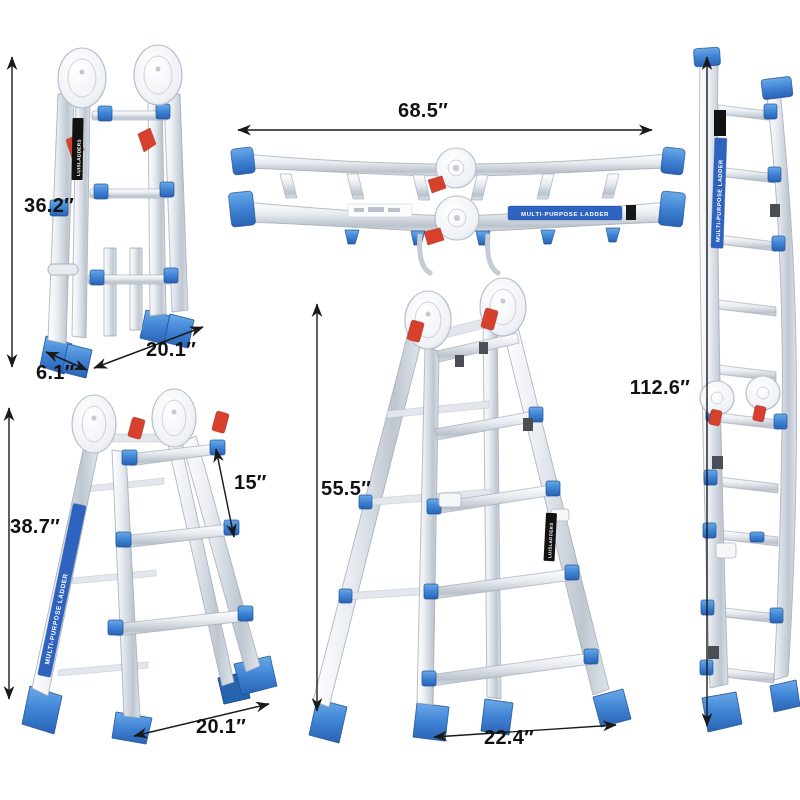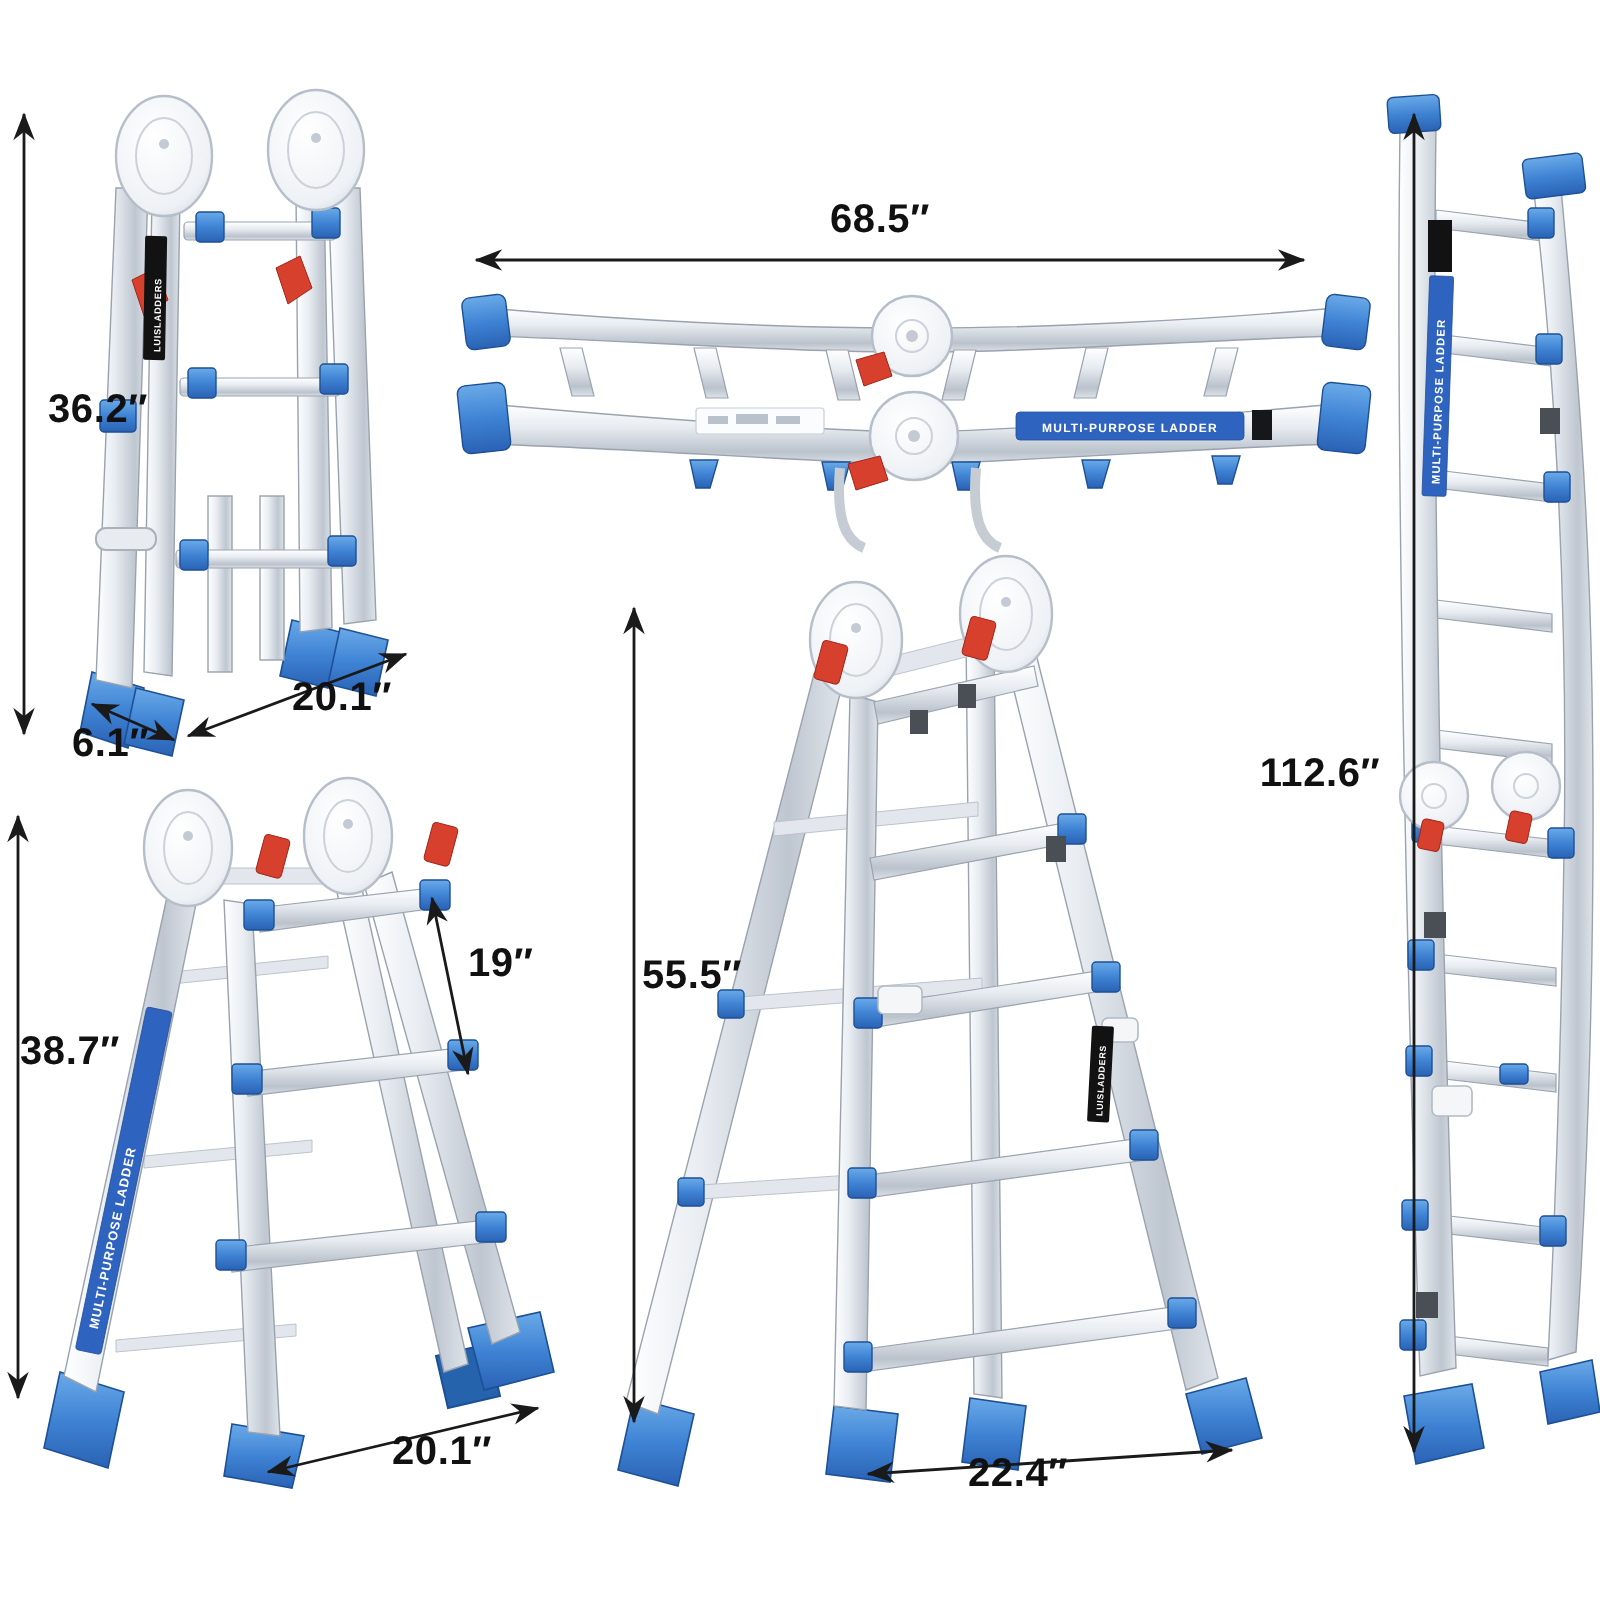--- a/index.html
+++ b/index.html
@@ -319,20 +319,20 @@
     <line class="dimline" x1="9" y1="408" x2="9" y2="699" marker-start="url(#arw)" marker-end="url(#arw)"></line>
     <line class="dimline" x1="216" y1="449" x2="234" y2="537" marker-start="url(#arw)" marker-end="url(#arw)"></line>
     <line class="dimline" x1="134" y1="736" x2="269" y2="704" marker-start="url(#arw)" marker-end="url(#arw)"></line>
     <line class="dimline" x1="317" y1="304" x2="317" y2="711" marker-start="url(#arw)" marker-end="url(#arw)"></line>
     <line class="dimline" x1="434" y1="737" x2="616" y2="725" marker-start="url(#arw)" marker-end="url(#arw)"></line>
   </svg>
 
   <div class="dim" style="left:24px;top:194px">36.2″</div>
   <div class="dim" style="left:36px;top:361px">6.1″</div>
   <div class="dim" style="left:146px;top:338px">20.1″</div>
-  <div class="dim" style="left:398px;top:99px;width:84px;text-align:center">68.5″</div>
+  <div class="dim" style="left:398px;top:99px;width:84px;text-align:left">68.5″</div>
   <div class="dim" style="left:622px;top:376px;width:76px;text-align:center">112.6″</div>
   <div class="dim" style="left:10px;top:515px">38.7″</div>
-  <div class="dim" style="left:234px;top:471px">19″</div>
+  <div class="dim" style="left:234px;top:471px">15″</div>
   <div class="dim" style="left:196px;top:715px">20.1″</div>
   <div class="dim" style="left:321px;top:477px">55.5″</div>
   <div class="dim" style="left:484px;top:726px">22.4″</div>
 </div>
 
 </body></html>

